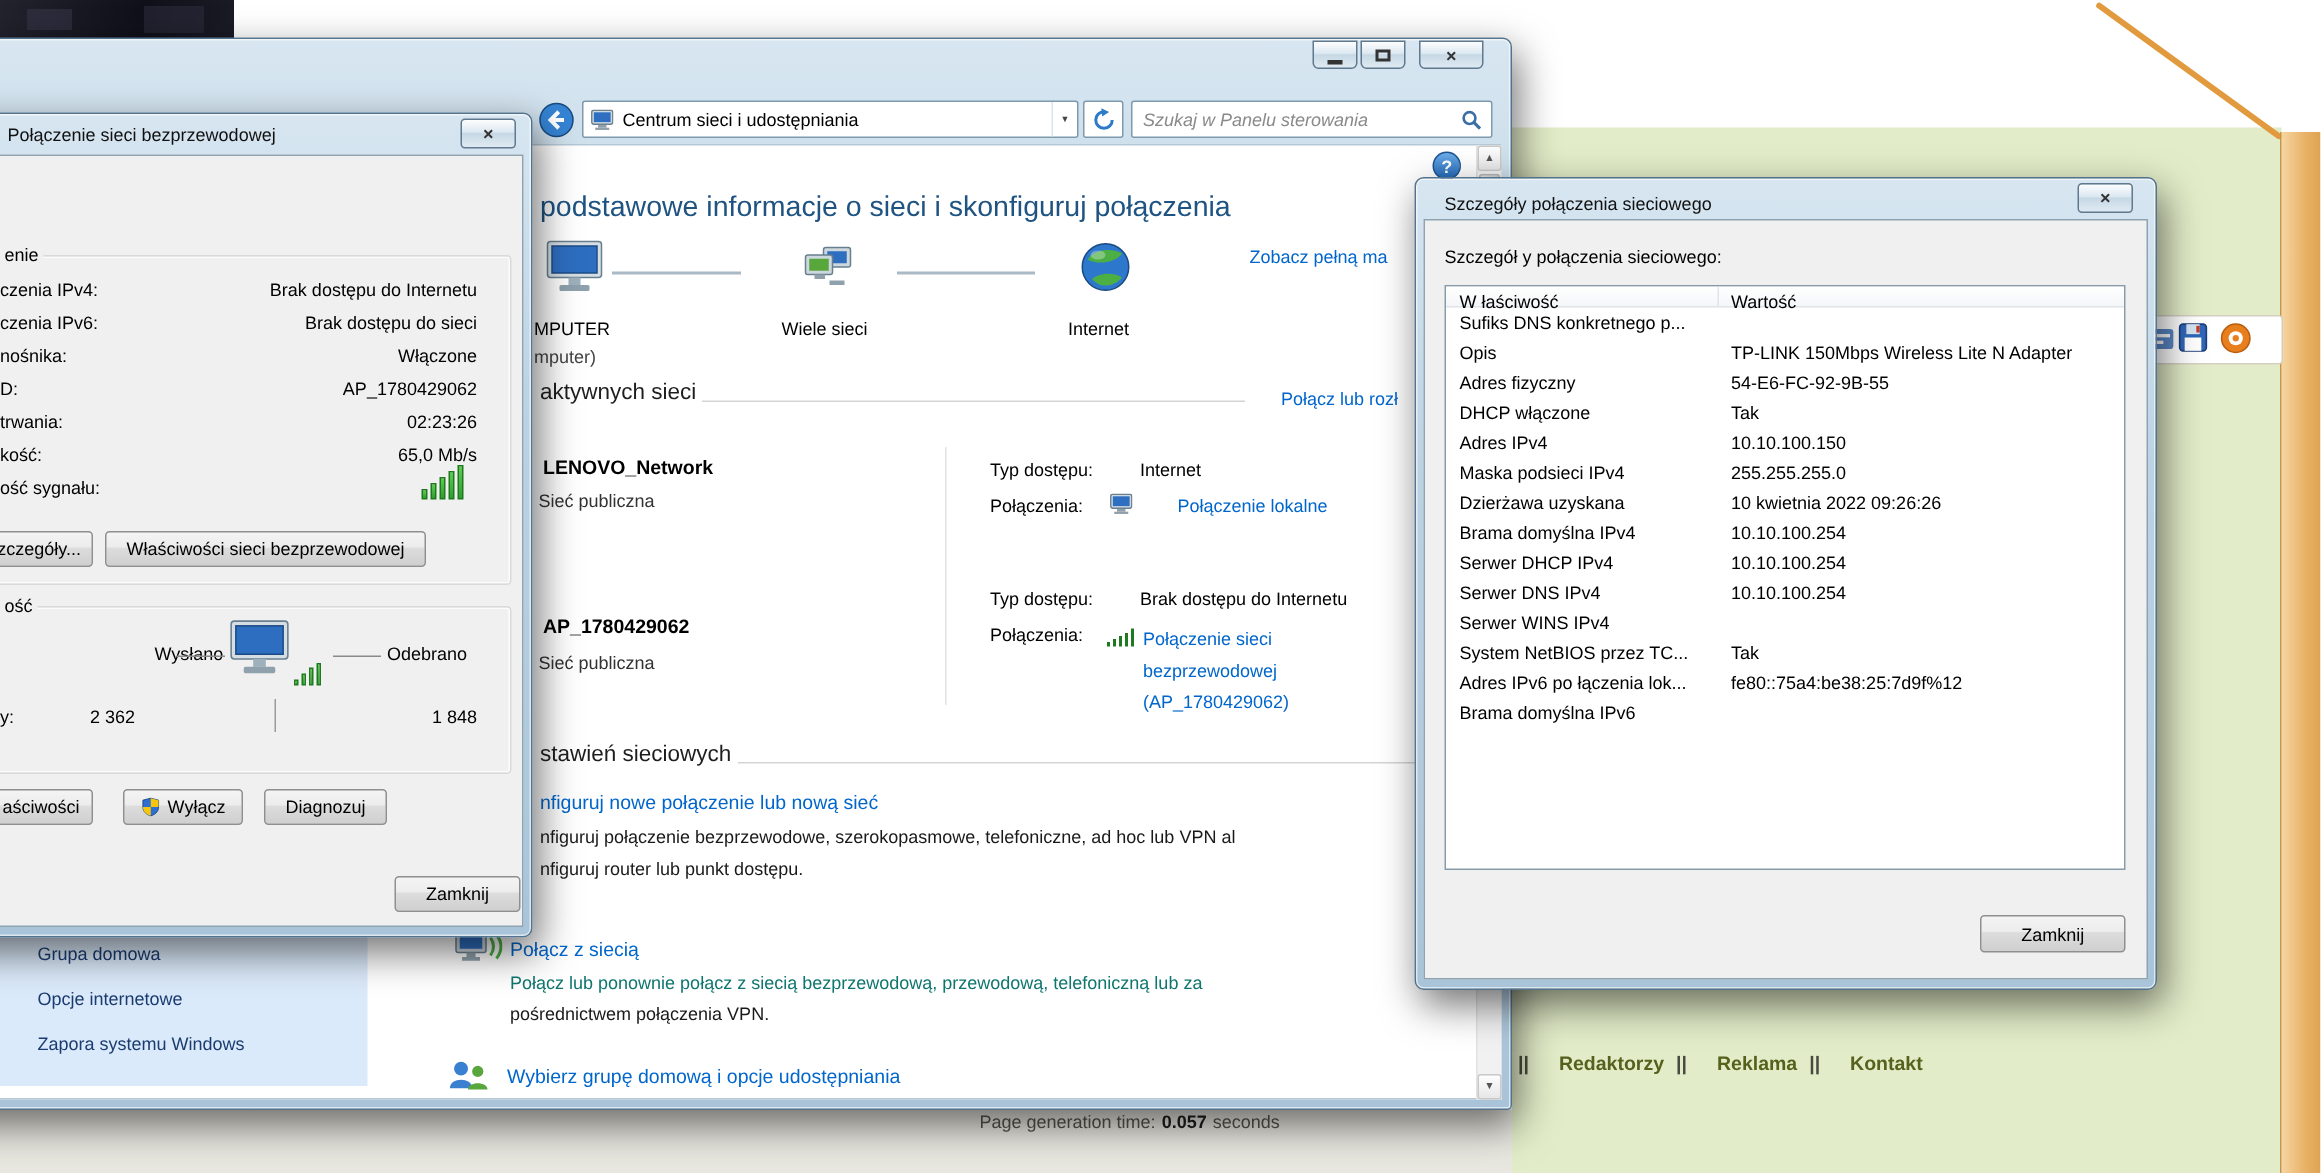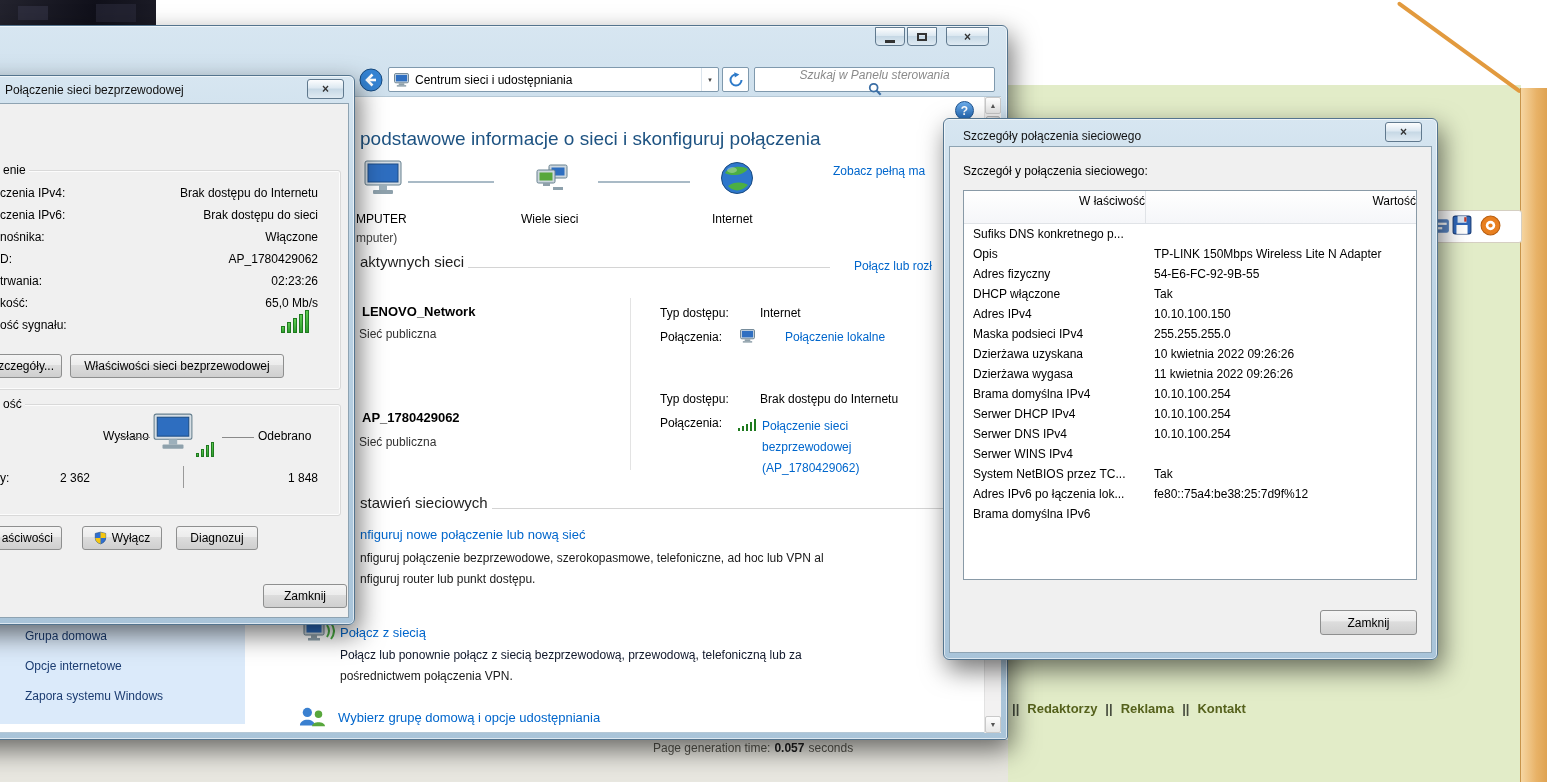--- a/index.html
+++ b/index.html
@@ -54,35 +54,35 @@
   .sb { background:#f2f1f1; border-left:1px solid #e2e2e2; }
   .sb-btn { position:absolute; left:0; width:16px; height:17px; background:linear-gradient(#fdfdfd,#e7e7e7); border:1px solid #c9c9c9; border-radius:2px; display:flex; align-items:center; justify-content:center; font-size:7px; color:#555; }
   .sb-thumb { position:absolute; left:1px; width:14px; background:linear-gradient(90deg,#e9e9e9,#cfcfcf); border:1px solid #b4b4b4; border-radius:2px; }
 
   
   .sig { position:absolute; display:flex; align-items:flex-end; gap:2px; }
   .sig i { display:block; background:linear-gradient(#5ecb52,#2e9e2e); border:1px solid #1f7a1f; }
 
   
   .lv { position:absolute; background:#fff; border:1px solid #899aa7; overflow:hidden; }
-  .lv-head { height:33px; display:flex; background:linear-gradient(#ffffff,#f5f6f9); border-bottom:1px solid #e0e3e7; font-size:12px;text-align:right; }
+  .lv-head { height:14px; display:flex; background:linear-gradient(#ffffff,#f5f6f9); border-bottom:1px solid #e0e3e7; font-size:12px; }
   .lv-head .c1 { width:182px; padding:3px 0 0 9px; border-right:1px solid #e0e3e7; }
   .lv-head .c2 { flex:1; padding:3px 0 0 8px; }
   .lv-row { height:20px; display:flex; align-items:center; font-size:12px; }
   .lv-row .p { width:182px; padding-left:9px; white-space:nowrap; overflow:hidden; }
   .lv-row .v { flex:1; padding-left:8px; white-space:nowrap; overflow:hidden; }
 
   
   .wrow { position:relative; height:22px; width:340px; }
   .wrow .wl { position:absolute; left:0; white-space:nowrap; }
   .wrow .wv { position:absolute; left:118px; width:200px; text-align:right; white-space:nowrap; }
 
   .footer-links { position:absolute; display:flex; gap:8px; font-size:13px; font-weight:bold; }
   .footer-sep { color:#474c3e; }
-  .footer-word { color:#55611c; cursor:pointer; }
+  .footer-word { color:#55611c; cursor:pointer;margin-left:12px; }
 </style>
 </head>
 <body>
 
 <div class="layer" id="bg">
 
   <div class="abs" style="left:0;top:0;width:156px;height:29px;background:linear-gradient(100deg,#23232e,#10101a 60%,#1b1b26);">
     <div class="abs" style="left:18px;top:6px;width:30px;height:14px;background:#3a3a4e;opacity:.5;"></div>
     <div class="abs" style="left:96px;top:4px;width:40px;height:18px;background:#2c2c3c;opacity:.6;"></div>
   </div>
@@ -182,21 +182,21 @@
     </span>
     <span class="combo-text">Centrum sieci i udostępniania</span>
     <span class="combo-arrow">▼</span>
   </div>
   <div class="abs refreshbtn" style="left:722px;top:67px;width:27px;height:25px;">
     <svg width="16" height="16" viewBox="0 0 16 16">
       <path d="M13.5 8 A5.5 5.5 0 1 1 8 2.5" fill="none" stroke="#2d7ac9" stroke-width="2"></path>
       <path d="M6.2 0.2 L11.4 2.6 L6.8 5.6 Z" fill="#2d7ac9"></path>
     </svg>
   </div>
-  <div class="abs searchbox" style="left:754px;top:67px;width:241px;height:25px;flex-direction:column;">
+  <div class="abs searchbox" style="left:754px;top:67px;width:241px;height:25px;">
     <input class="search-input" placeholder="Szukaj w Panelu sterowania" style="">
     <span style="padding:0 6px;display:flex;">
       <svg width="14" height="14" viewBox="0 0 16 16">
           <circle cx="6.5" cy="6.5" r="4.5" fill="none" stroke="#3b6ea5" stroke-width="2"></circle>
           <line x1="10" y1="10" x2="14.5" y2="14.5" stroke="#3b6ea5" stroke-width="2.4"></line>
         </svg>
     </span>
   </div>
 
   <div class="abs" style="left:-53px;top:96px;width:1054px;height:637px;background:#fff;border:1px solid #b5c8d6;"></div>
@@ -286,21 +286,21 @@
   <div class="abs" style="left:303px;top:619px;">
     <svg width="32" height="26" viewBox="0 0 32 26">
         <rect x="1" y="2" width="20" height="14" rx="1.5" fill="#cdd7de" stroke="#67808f"></rect>
         <rect x="3.5" y="4.5" width="15" height="9" fill="#2e6ec0"></rect>
         <rect x="8" y="16" width="6" height="3" fill="#8fa0aa"></rect>
         <rect x="5" y="19" width="12" height="2.5" fill="#8ea1ac"></rect>
         <path d="M24 18 q4 -6 0 -12 M28 20 q6 -8 0 -16" stroke="#4caf44" stroke-width="2" fill="none"></path>
       </svg>
   </div>
   <div class="lbl link" style="left:340px;top:625px;font-size:13px;">Połącz z siecią</div>
-  <div class="lbl" style="left:340px;top:648px;color:#0f172a;">Połącz lub ponownie połącz z siecią bezprzewodową, przewodową, telefoniczną lub za</div>
+  <div class="lbl" style="left:340px;top:648px;color:#0f766e;">Połącz lub ponownie połącz z siecią bezprzewodową, przewodową, telefoniczną lub za</div>
   <div class="lbl" style="left:340px;top:669px;color:#1a1a1a;">pośrednictwem połączenia VPN.</div>
 
   <div class="abs" style="left:297px;top:705px;">
     <svg width="30" height="26" viewBox="0 0 32 28">
         <circle cx="11" cy="8" r="5" fill="#3a80d0"></circle>
         <path d="M3 22 C3 14,19 14,19 22 Z" fill="#3a80d0"></path>
         <circle cx="23" cy="10" r="4" fill="#58a73c"></circle>
         <path d="M16 23 C16 17,30 17,30 23 Z" fill="#58a73c"></path>
       </svg>
   </div>
@@ -463,24 +463,20 @@
       </div>
         <div class="lv-row">
         <span class="p">Maska podsieci IPv4</span>
         <span class="v">255.255.255.0</span>
       </div>
         <div class="lv-row">
         <span class="p">Dzierżawa uzyskana</span>
         <span class="v">10 kwietnia 2022 09:26:26</span>
       </div>
         <div class="lv-row">
-        <span class="p">Dzierżawa wygasa</span>
-        <span class="v">11 kwietnia 2022 09:26:26</span>
-      </div>
-        <div class="lv-row">
         <span class="p">Brama domyślna IPv4</span>
         <span class="v">10.10.100.254</span>
       </div>
         <div class="lv-row">
         <span class="p">Serwer DHCP IPv4</span>
         <span class="v">10.10.100.254</span>
       </div>
         <div class="lv-row">
         <span class="p">Serwer DNS IPv4</span>
         <span class="v">10.10.100.254</span>

